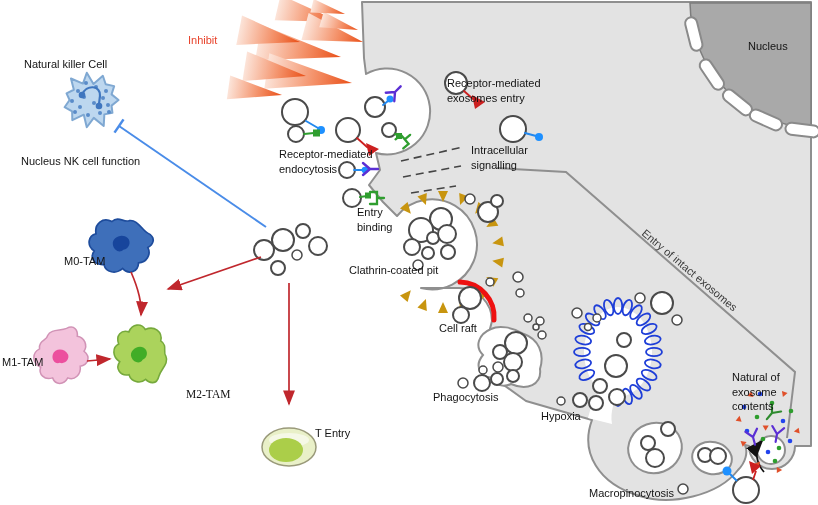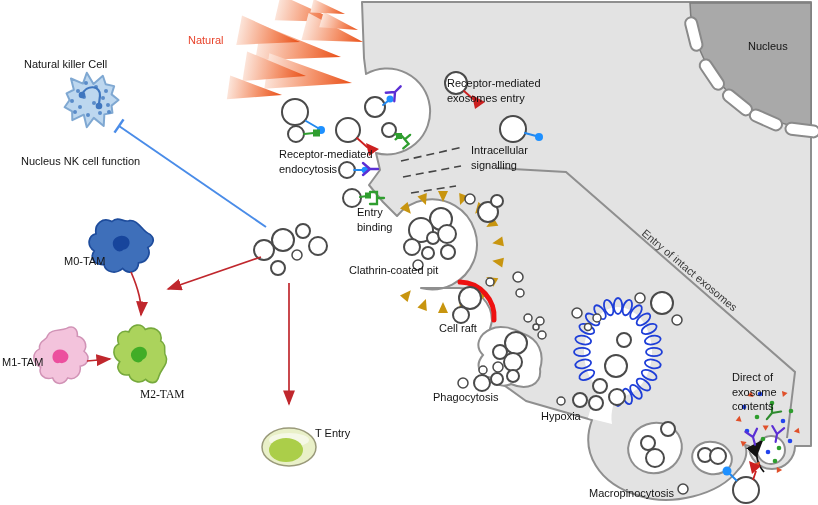--- a/index.html
+++ b/index.html
@@ -1,21 +1,21 @@
 <!DOCTYPE html>
 <html><head>
 <meta charset="utf-8">
 <style>
   html,body{margin:0;padding:0;background:#fff;}
   #stage{position:relative;width:818px;height:505px;background:#fff;overflow:hidden;
          font-family:"Liberation Sans",sans-serif;}
   #stage svg{position:absolute;left:0;top:0;}
   .lbl{position:absolute;font:11px/1.32 "Liberation Sans",sans-serif;color:#141414;
        white-space:pre-line;}
-  .lbl.serif{font-family:"Liberation Serif",serif;font-size:11.5px;}
+  .lbl.serif{font-family:"Liberation Serif",serif;font-size:11.5px;margin-left:46px;}
   #lbl-hypoxia{color:#e8432b;}
   #lbl-entry{color:#3a3a3a;transform:rotate(40deg);transform-origin:0 0;white-space:nowrap;}
 </style>
 </head>
 <body>
 
 <div id="stage">
 <svg width="818" height="505" viewBox="0 0 818 505">
   <defs>
     <linearGradient id="hypgrad" x1="0" y1="0" x2="1" y2="0">
@@ -302,37 +302,37 @@
   </g>
   <g>
     <line x1="737" y1="481" x2="730" y2="474" stroke="#2288ee" stroke-width="2"></line>
     <circle cx="727" cy="471" r="4.5" fill="#1e90ff"></circle>
     <line x1="753" y1="480" x2="756" y2="471" stroke="#cc2020" stroke-width="1.8"></line>
     <polygon points="749,461 761,466 752,474" fill="#cc2020"></polygon>
   </g>
 </svg>
 
 <div class="lbl" id="lbl-nk" style="left:24px;top:57px">Natural killer Cell</div>
-<div class="lbl" id="lbl-hypoxia" style="left:188px;top:33px">Natural</div>
+<div class="lbl" id="lbl-hypoxia" style="left:188px;top:33px">Inhibit</div>
 <div class="lbl" id="lbl-inhibit" style="left:21px;top:154px">Nucleus NK cell function</div>
 <div class="lbl" id="lbl-m0" style="left:64px;top:254px">M0-TAM</div>
 <div class="lbl" id="lbl-m1" style="left:2px;top:355px">M1-TAM</div>
 <div class="lbl serif" id="lbl-m2" style="left:140px;top:387px">M2-TAM</div>
 <div class="lbl" id="lbl-rme" style="left:279px;top:147px">Receptor-mediated
 endocytosis</div>
 <div class="lbl" id="lbl-rmee" style="left:447px;top:76px">Receptor-mediated
 exosomes entry</div>
 <div class="lbl" id="lbl-intra" style="left:471px;top:143px">Intracellular
 signalling</div>
 <div class="lbl" id="lbl-direct" style="left:357px;top:205px">Entry
 binding</div>
 <div class="lbl" id="lbl-clathrin" style="left:349px;top:263px">Clathrin-coated pit</div>
 <div class="lbl" id="lbl-lipid" style="left:439px;top:321px">Cell raft</div>
 <div class="lbl" id="lbl-phago" style="left:433px;top:390px">Phagocytosis</div>
 <div class="lbl" id="lbl-caveola" style="left:541px;top:409px">Hypoxia</div>
 <div class="lbl" id="lbl-macro" style="left:589px;top:486px">Macropinocytosis</div>
-<div class="lbl" id="lbl-release" style="left:732px;top:370px">Direct of
+<div class="lbl" id="lbl-release" style="left:732px;top:370px">Natural of
 exosome
 contents</div>
 <div class="lbl" id="lbl-nucleus" style="left:748px;top:39px">Nucleus</div>
 <div class="lbl" id="lbl-tcell" style="left:315px;top:426px">T Entry</div>
 <div class="lbl" id="lbl-entry" style="left:648px;top:226px">Entry of intact exosomes</div>
 </div>
 
 </body></html>

